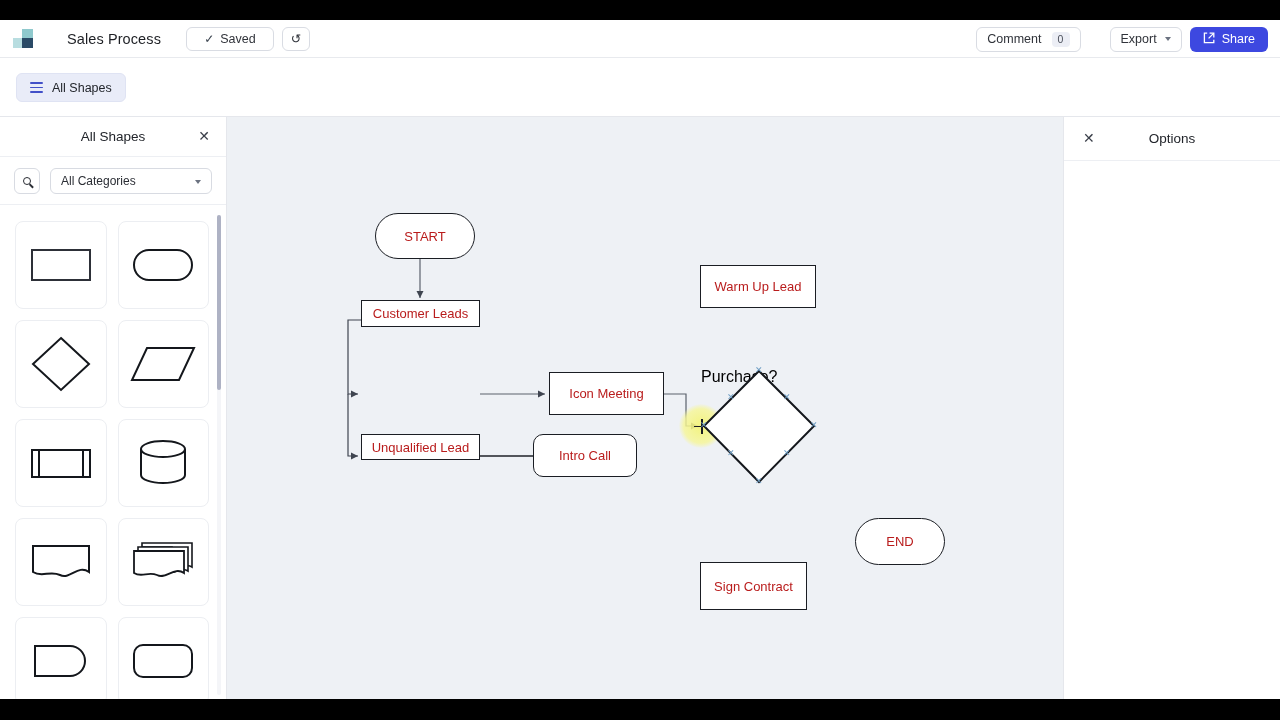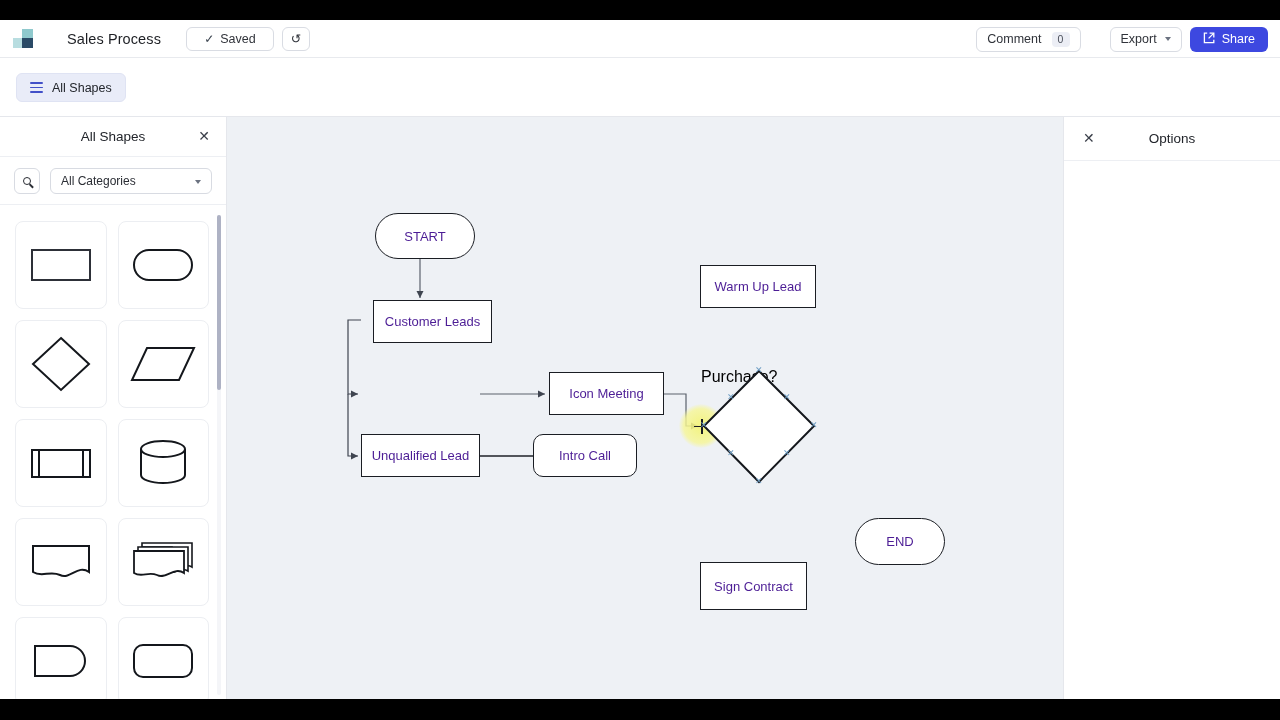--- a/index.html
+++ b/index.html
@@ -182,21 +182,21 @@
   
   .canvas {
     position: absolute; left: 227px; top: 97px;
     width: 836px; height: 582px;
     background: #eef1f5; overflow: hidden;
   }
   .node { position: absolute; }
   .node .lbl {
     position: absolute; left: 0; top: 0; width: 100%; height: 100%;
     display: flex; align-items: center; justify-content: center;
-    font-size: 13px; color: #4c1d95; text-align: center; pointer-events: none;
+    font-size: 13px; color: #b91c1c; text-align: center; pointer-events: none;
   }
   .rect-node { border: 1.6px solid #1a1d23; background: #fff; }
   .stad-node {
     border: 1.6px solid #1a1d23; background: #fff; border-radius: 999px;
   }
   .diamond-wrap { position: absolute; }
   .anchor { position: absolute; color: #6f9ec4; font-size: 9px; line-height: 1;
             user-select: none; }
   .glow {
     position: absolute; width: 44px; height: 44px; border-radius: 50%;
@@ -450,26 +450,26 @@
       <path d="M437,277 L459,277 L459,309 L471,309" stroke="#5b626d" stroke-width="1.2" fill="none" marker-end="url(#ah)"></path>
     </svg>
 
     <div class="glow" style="left:452px; top:287px;"></div>
     <div class="cursor-cross" style="left:467px; top:302px;"></div>
 
     <div class="node stad-node" style="left:148px; top:96px; width:100px; height:46px;">
       <div class="lbl">START</div>
     </div>
 
-    <div class="node rect-node" style="left:146px; top:183px; width:119px; height:43px;">
+    <div class="node rect-node" style="left:134px; top:183px; width:119px; height:27px;">
       <div class="lbl">Customer Leads</div>
     </div>
 
 
-    <div class="node rect-node" style="left:134px; top:317px; width:119px; height:43px;">
+    <div class="node rect-node" style="left:134px; top:317px; width:119px; height:26px;">
       <div class="lbl">Unqualified Lead</div>
     </div>
 
     <div class="node rect-node" style="left:322px; top:255px; width:115px; height:43px;">
       <div class="lbl">Icon Meeting</div>
     </div>
 
     <div class="node rect-node" style="left:306px; top:317px; width:104px; height:43px;border-radius:10px;">
       <div class="lbl">Intro Call</div>
     </div>

